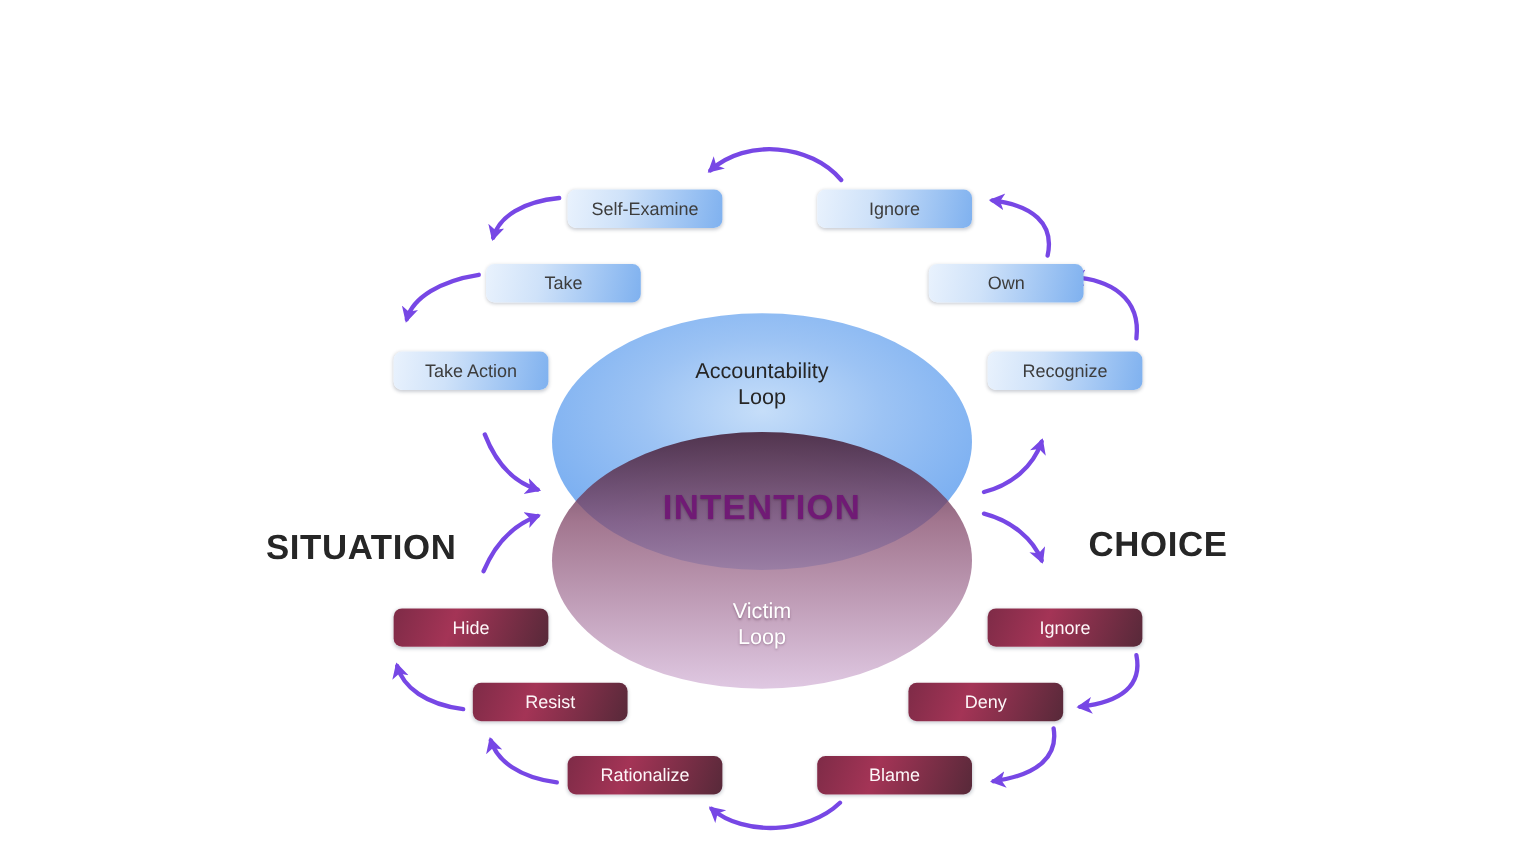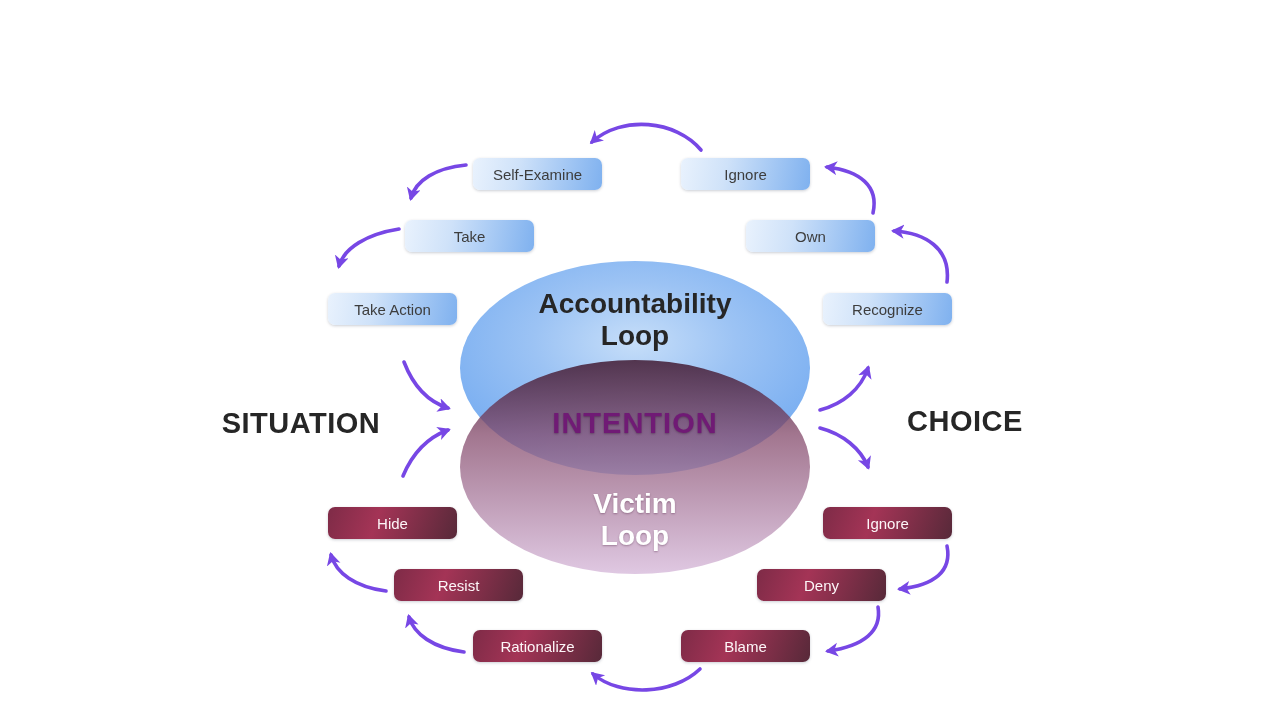--- a/index.html
+++ b/index.html
@@ -19,26 +19,26 @@
       #c6def9 0%, #9cc3f4 48%, #79aef1 100%);
   }
   .ellipse.victim{
     left:460px;top:360px;width:350px;height:214px;z-index:2;
     background:linear-gradient(180deg,
       rgba(62,22,46,0.84) 0%, rgba(133,75,108,0.76) 35%,
       rgba(221,196,224,0.93) 100%);
   }
   .arrow-layer{position:absolute;inset:0;z-index:3;}
   .ellipse-label{position:absolute;z-index:4;text-align:center;transform:translate(-50%,-50%);line-height:1.15;}
-  .loop-title{font-size:28px;font-weight:bold;color:#262626;}
+  .loop-title{font-size:18px;font-weight:normal;color:#262626;}
   .loop-title.light{color:#ffffff;text-shadow:0 1px 2px rgba(60,20,50,0.35);}
   .intention{font-size:29px;font-weight:bold;color:#701a75;letter-spacing:1px;text-shadow:0 1px 2px rgba(40,10,35,0.35);}
   .side-label{
     position:absolute;z-index:4;transform:translate(-50%,-50%);
-    font-size:29px;font-weight:bold;color:#262626;letter-spacing:0.5px;white-space:nowrap;
+    font-size:29px;font-weight:bold;color:#262626;letter-spacing:0.5px;white-space:nowrap;margin-top:34px;
   }
   .box{
     position:absolute;z-index:5;width:129px;height:32px;border-radius:7px;
     display:flex;align-items:center;justify-content:center;
     font-size:15px;box-shadow:0 1px 3px rgba(20,30,60,0.22);white-space:nowrap;
   }
   .box.blue{
     background:linear-gradient(100deg,#e9f2fd 0%,#cfe2f9 35%,#7fb1ef 100%);
     color:#3d3d3d;
     text-align:right;
@@ -90,21 +90,21 @@
     <div>Victim</div>
     <div>Loop</div>
   </div>
 
   <div class="side-label" style="left:301px;top:423px">SITUATION</div>
   <div class="side-label" style="left:965px;top:421px">CHOICE</div>
 
   <div class="box blue" style="left:473px;top:158px">Self-Examine</div>
   <div class="box blue" style="left:681px;top:158px">Ignore</div>
   <div class="box blue" style="left:405px;top:220px">Take</div>
-  <div class="box blue" style="left:746px;top:220px">Own</div>
+  <div class="box blue" style="left:774px;top:220px">Own</div>
   <div class="box blue" style="left:328px;top:293px">Take Action</div>
   <div class="box maroon" style="left:328px;top:507px">Hide</div>
 
   <div class="box blue" style="left:823px;top:293px">Recognize</div>
   <div class="box maroon" style="left:823px;top:507px">Ignore</div>
   <div class="box maroon" style="left:394px;top:569px">Resist</div>
   <div class="box maroon" style="left:757px;top:569px">Deny</div>
   <div class="box maroon" style="left:473px;top:630px">Rationalize</div>
   <div class="box maroon" style="left:681px;top:630px">Blame</div>
 

